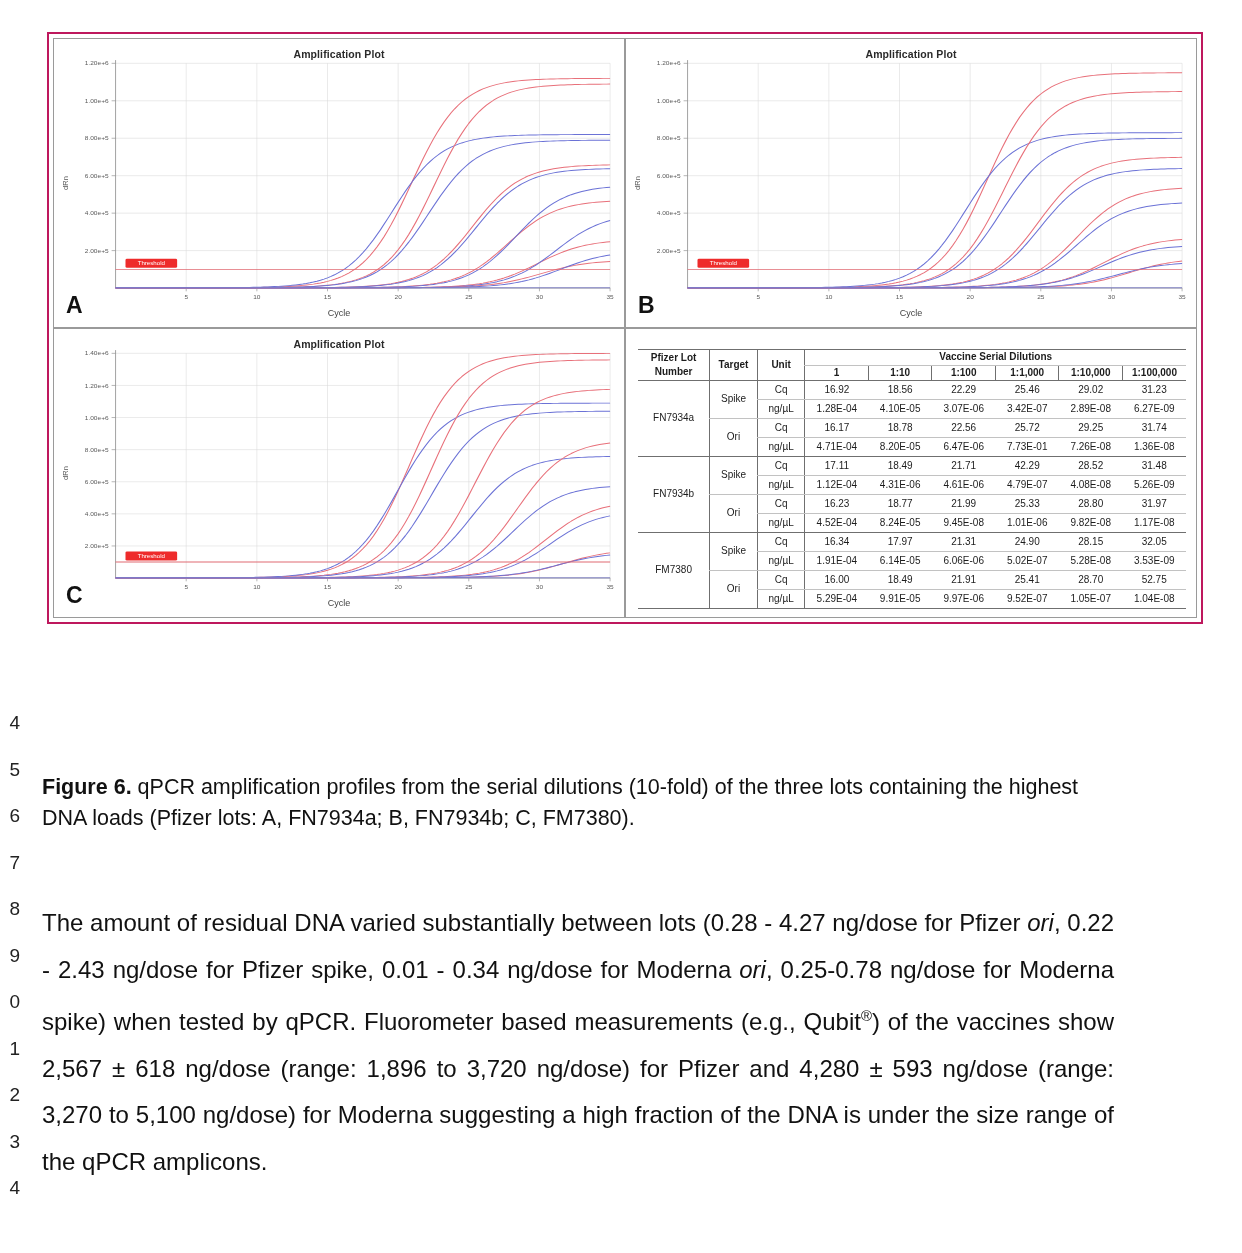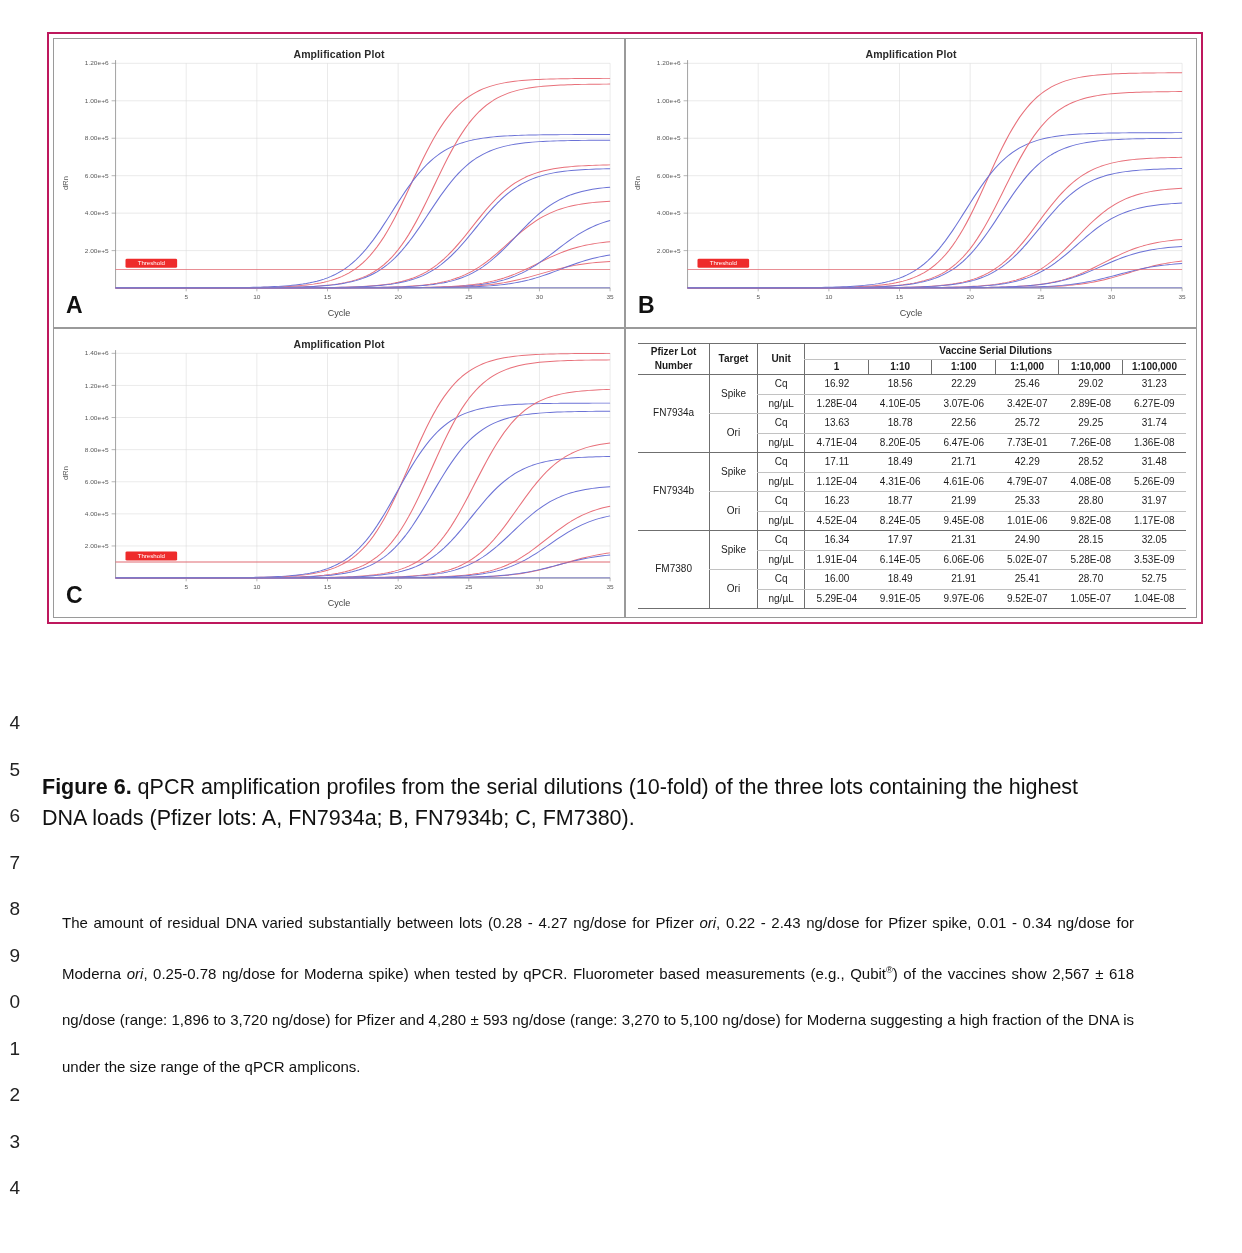--- a/index.html
+++ b/index.html
@@ -108,21 +108,21 @@
     transform-origin: center;
     font-size: 7.5px;
     color: #555;
     white-space: nowrap;
   }
 
   
   .table-panel {
     position: relative;
     background: #fff;
-    padding: 14px 10px 8px 12px;
+    padding: 20px 10px 8px 12px;
     box-sizing: border-box;
   }
   table.qpcr {
     border-collapse: collapse;
     width: 100%;
     height: 100%;
     font-family: "Liberation Sans", sans-serif;
     font-size: 10px;
     color: #1c1c1c;
     table-layout: fixed;
@@ -159,25 +159,24 @@
     color: #111;
     text-align: left;
   }
   .caption b { font-weight: bold; }
 
   .body-text {
     position: absolute;
     left: 42px;
     top: 900px;
     width: 1072px;
-    font-size: 15px;
+    font-size: 24px;
     line-height: 46.5px;
     color: #111;
     text-align: justify;
-    margin-left: 20px;
   }
   .body-text i { font-style: italic; }
   sup { font-size: .62em; vertical-align: super; }
 </style>
 </head>
 <body>
 
 <div class="line-numbers" id="line-numbers">
     <div>4</div>
     <div>5</div>
@@ -443,21 +442,21 @@
               <td class="b-left b-thin-b">1.28E-04</td>
               <td class="b-thin-b">4.10E-05</td>
               <td class="b-thin-b">3.07E-06</td>
               <td class="b-thin-b">3.42E-07</td>
               <td class="b-thin-b">2.89E-08</td>
               <td class="b-thin-b">6.27E-09</td>
             </tr>
             <tr>
               <td rowspan="2" class="b-left b-bottom">Ori</td>
               <td class="b-left b-thin-b">Cq</td>
-              <td class="b-left b-thin-b">13.63</td>
+              <td class="b-left b-thin-b">16.17</td>
               <td class="b-thin-b">18.78</td>
               <td class="b-thin-b">22.56</td>
               <td class="b-thin-b">25.72</td>
               <td class="b-thin-b">29.25</td>
               <td class="b-thin-b">31.74</td>
             </tr>
             <tr>
               <td class="b-left b-bottom">ng/µL</td>
               <td class="b-left b-bottom">4.71E-04</td>
               <td class="b-bottom">8.20E-05</td>

